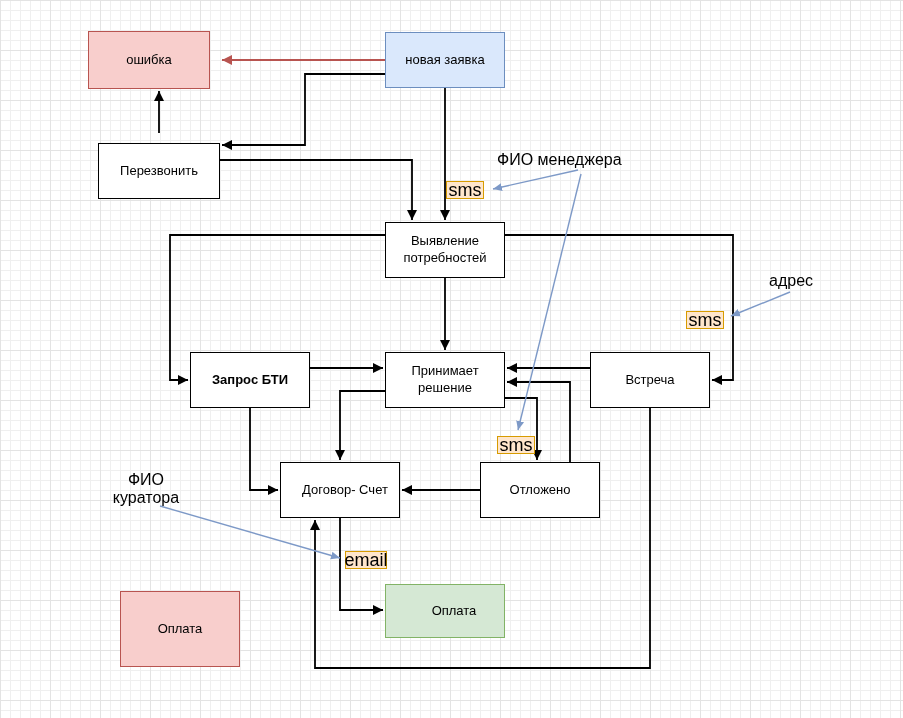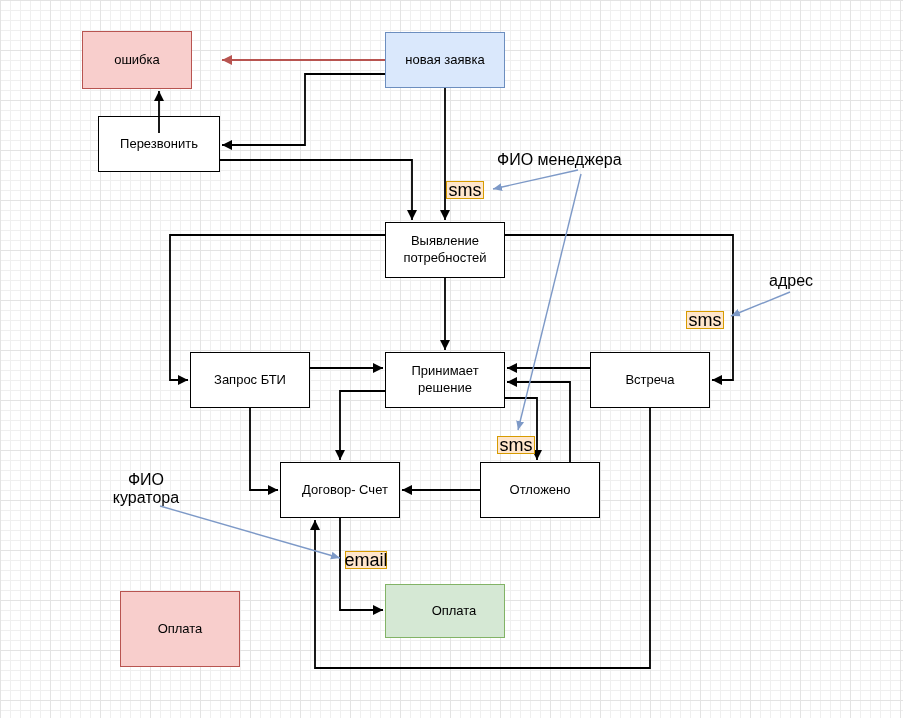--- a/index.html
+++ b/index.html
@@ -52,33 +52,33 @@
     white-space:nowrap;
     z-index:3;
   }
   .note.wrap { white-space:normal; text-align:center; }
 </style>
 </head>
 <body>
 
 <div class="canvas">
 
-  <div class="node fill-red" style="left:82px;  top:31px;  width:110px; height:58px;">
+  <div class="node fill-red" style="left:88px;  top:31px;  width:122px; height:58px;">
     <span>ошибка</span>
   </div>
   <div class="node fill-blue" style="left:385px; top:32px;  width:120px; height:56px;">
     <span>новая заявка</span>
   </div>
-  <div class="node" style="left:98px;  top:116px; width:122px; height:56px;">
+  <div class="node" style="left:98px;  top:143px; width:122px; height:56px;">
     <span>Перезвонить</span>
   </div>
   <div class="node" style="left:385px; top:222px; width:120px; height:56px;">
     <span>Выявление потребностей</span>
   </div>
-  <div class="node" style="left:190px; top:352px; width:120px; height:56px;">
+  <div class="node" style="left:190px; top:352px; width:120px; height:56px;font-weight:bold;">
     <span>Запрос БТИ</span>
   </div>
   <div class="node" style="left:385px; top:352px; width:120px; height:56px;">
     <span>Принимает решение</span>
   </div>
   <div class="node" style="left:590px; top:352px; width:120px; height:56px;justify-content:center;">
     <span>Встреча</span>
   </div>
   <div class="node" style="left:280px; top:462px; width:120px; height:56px;padding-left:16px;">
     <span>Договор- Счет</span>

